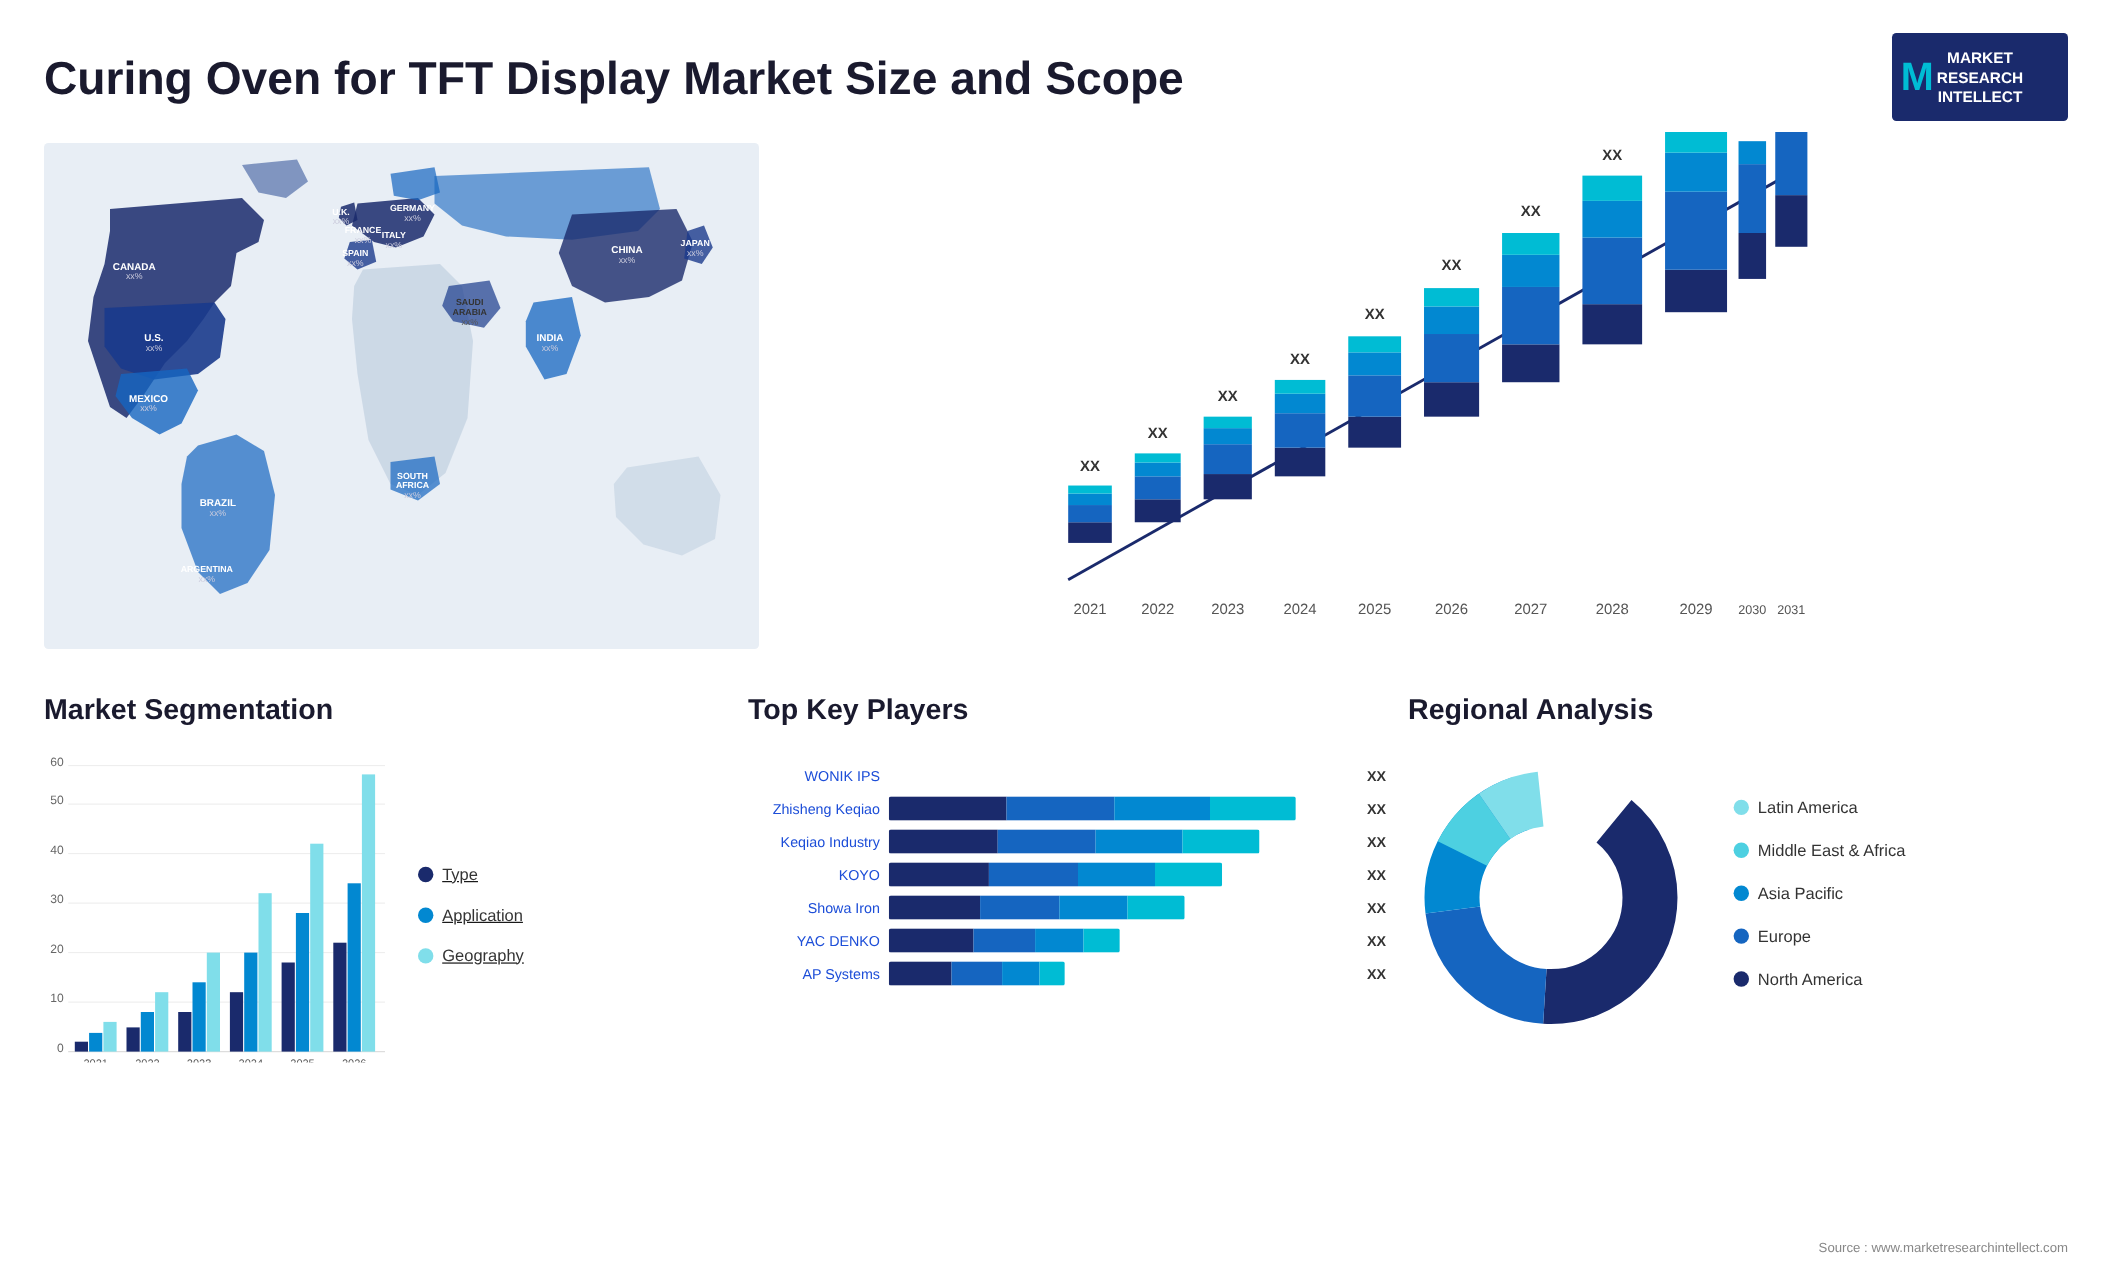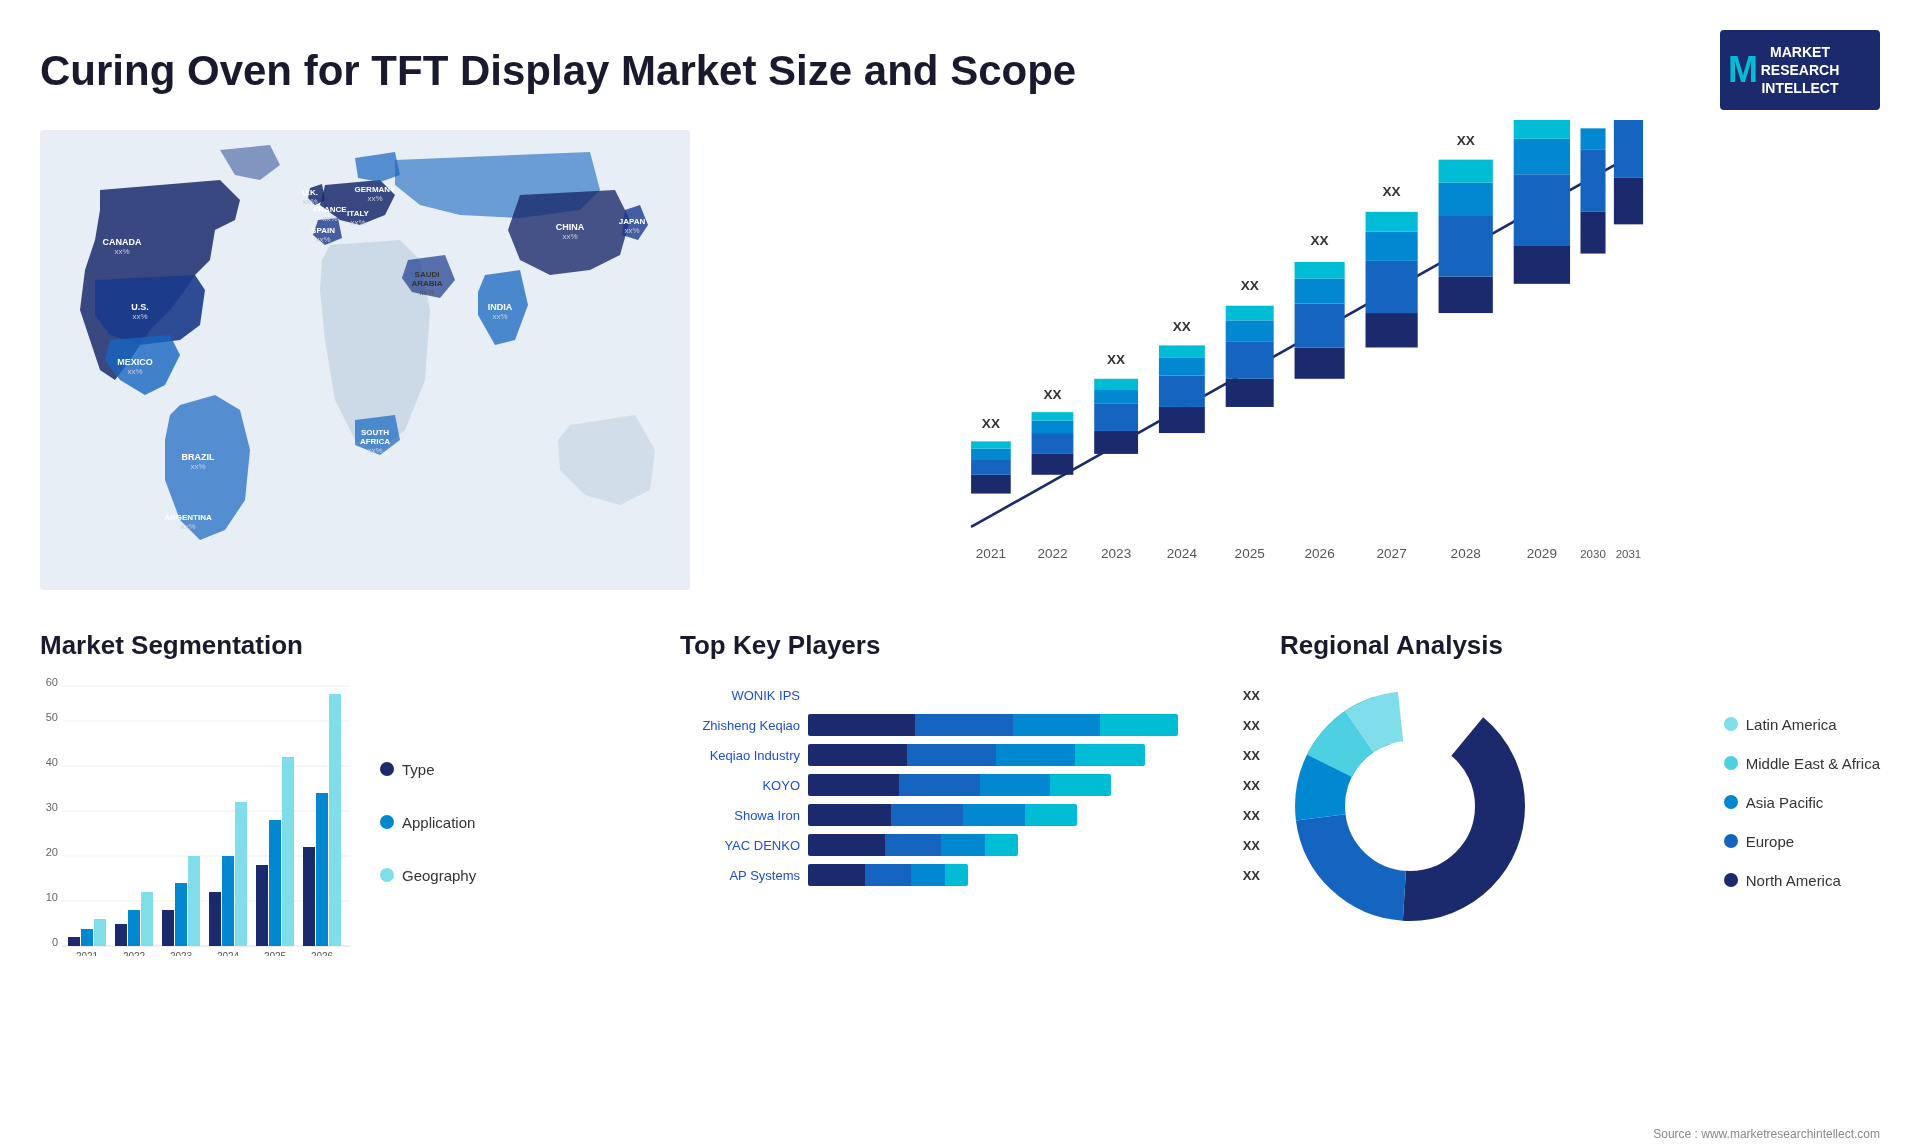--- a/index.html
+++ b/index.html
@@ -97,21 +97,21 @@
     }
 
     
     .segmentation-section {
       position: relative;
     }
     .section-title {
       font-size: 26px;
       font-weight: 700;
       color: #1a1a2e;
-      margin-bottom: 15px;
+      margin-bottom: 25px;
     }
 
     
     .key-players-section {
       position: relative;
     }
 
     
     .regional-section {
       position: relative;
@@ -446,21 +446,21 @@
         <rect x="229" y="144" width="12" height="126" fill="#0288d1"></rect>
         <rect x="242" y="81" width="12" height="189" fill="#80deea"></rect>
         <text x="235" y="284" font-size="10" fill="#555" text-anchor="middle">2025</text>
 
         <rect x="263" y="171" width="12" height="99" fill="#1a2a6c"></rect>
         <rect x="276" y="117" width="12" height="153" fill="#0288d1"></rect>
         <rect x="289" y="18" width="12" height="252" fill="#80deea"></rect>
         <text x="282" y="284" font-size="10" fill="#555" text-anchor="middle">2026</text>
       </svg>
 
-      <div style="display:flex; flex-direction:column; justify-content:center; gap:28px; padding-top:20px;">
+      <div style="display:flex; flex-direction:column; justify-content:center; gap:12px; padding-top:20px;text-decoration:underline;">
         <div class="legend-item">
           <div class="legend-dot" style="background:#1a2a6c;"></div>
           <span>Type</span>
         </div>
         <div class="legend-item">
           <div class="legend-dot" style="background:#0288d1;"></div>
           <span>Application</span>
         </div>
         <div class="legend-item">
           <div class="legend-dot" style="background:#80deea;"></div>
@@ -558,21 +558,21 @@
           </div>
         </div>
         <span class="player-val">XX</span>
       </div>
 
     </div>
   </div>
 
   <div class="regional-section">
     <div class="section-title">Regional Analysis</div>
-    <div style="display:flex; gap:16px; align-items:center;justify-content:space-between;">
+    <div style="display:flex; gap:36px; align-items:center;">
 
       <svg viewBox="0 0 260 260" width="260" height="260">
 
         <circle cx="130" cy="130" r="90" fill="none" stroke="#1a2a6c" stroke-width="50" stroke-dasharray="226 339" stroke-dashoffset="-62" transform="rotate(-90 130 130)"></circle>
 
         <circle cx="130" cy="130" r="90" fill="none" stroke="#1565c0" stroke-width="50" stroke-dasharray="124 441" stroke-dashoffset="-288" transform="rotate(-90 130 130)"></circle>
 
         <circle cx="130" cy="130" r="90" fill="none" stroke="#0288d1" stroke-width="50" stroke-dasharray="124 441" stroke-dashoffset="-412" transform="rotate(-90 130 130)"></circle>
 
         <circle cx="130" cy="130" r="90" fill="none" stroke="#4dd0e1" stroke-width="50" stroke-dasharray="45 520" stroke-dashoffset="100" transform="rotate(-90 130 130)"></circle>

